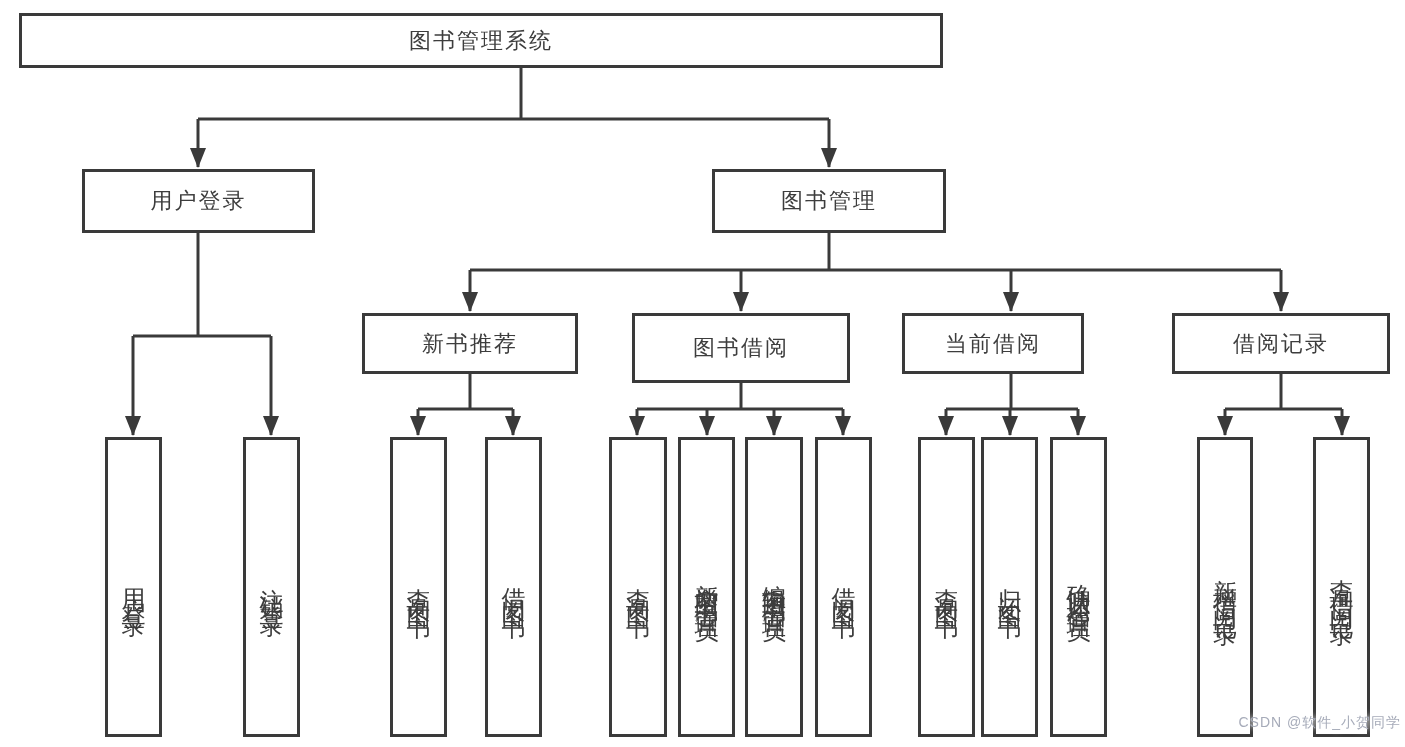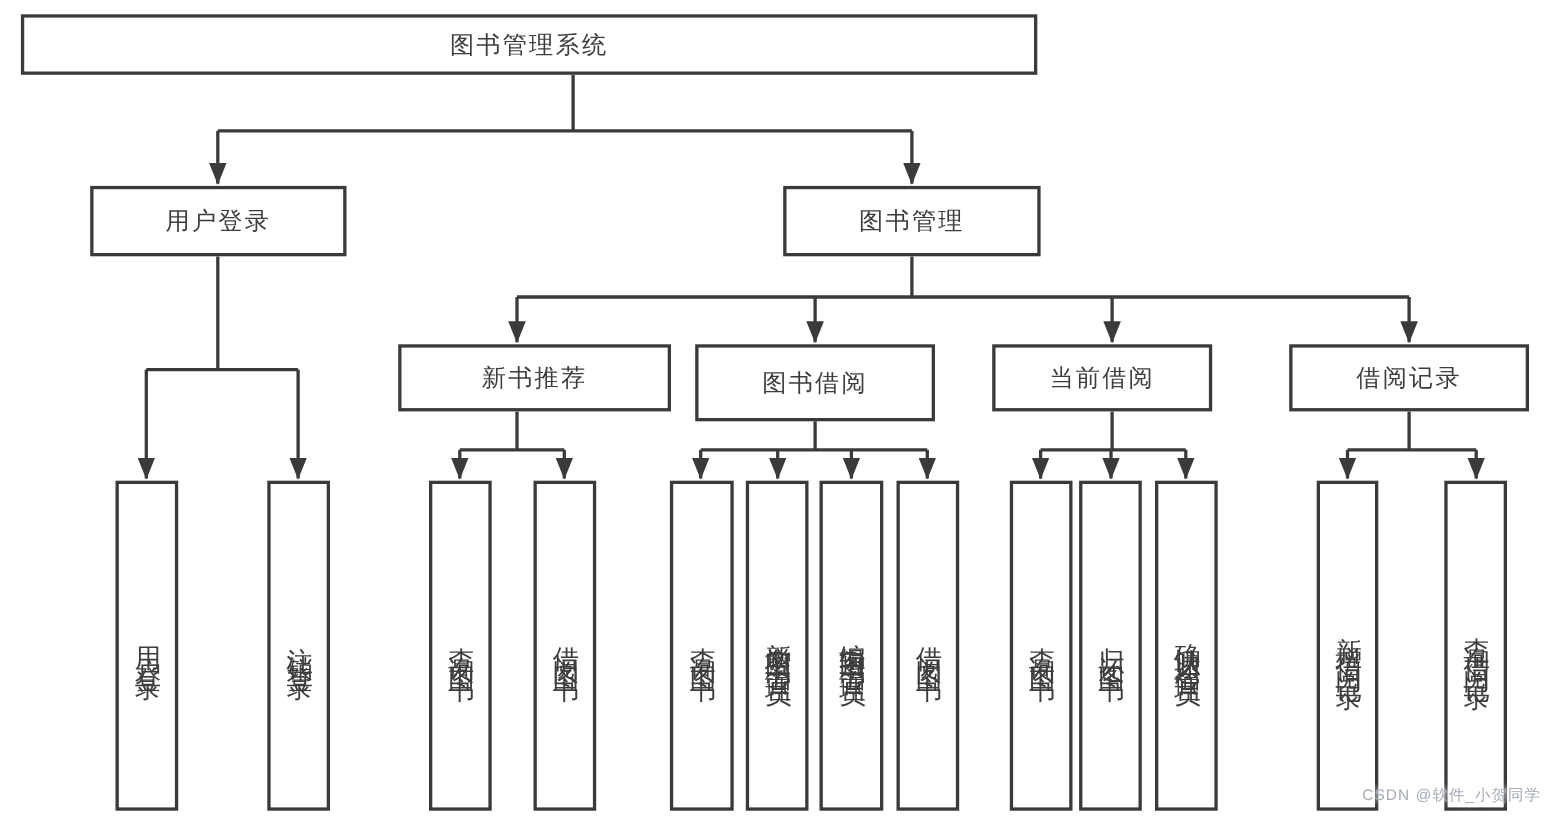--- a/index.html
+++ b/index.html
@@ -113,23 +113,23 @@
       <path d="M1225 409 V435" marker-end="url(#arrow)"></path>
       <path d="M1342 409 V435" marker-end="url(#arrow)"></path>
     </g>
   </svg>
 
   <div class="box hbox" style="left:19px; top:13px; width:924px; height:55px;">图书管理系统</div>
 
   <div class="box hbox" style="left:82px; top:169px; width:233px; height:64px;">用户登录</div>
   <div class="box hbox" style="left:712px; top:169px; width:234px; height:64px;">图书管理</div>
 
-  <div class="box hbox" style="left:362px; top:313px; width:248px; height:61px;">新书推荐</div>
+  <div class="box hbox" style="left:362px; top:313px; width:216px; height:61px;">新书推荐</div>
   <div class="box hbox" style="left:632px; top:313px; width:218px; height:70px;">图书借阅</div>
-  <div class="box hbox" style="left:902px; top:313px; width:200px; height:61px;">当前借阅</div>
+  <div class="box hbox" style="left:902px; top:313px; width:182px; height:61px;">当前借阅</div>
   <div class="box hbox" style="left:1172px; top:313px; width:218px; height:61px;">借阅记录</div>
 
   <div class="box vbox" style="left:105px; top:437px; width:57px; height:300px;">
     <span class="vtext">用户登录</span>
   </div>
   <div class="box vbox" style="left:243px; top:437px; width:57px; height:300px;">
     <span class="vtext">注销登录</span>
   </div>
 
   <div class="box vbox" style="left:390px; top:437px; width:57px; height:300px;">

